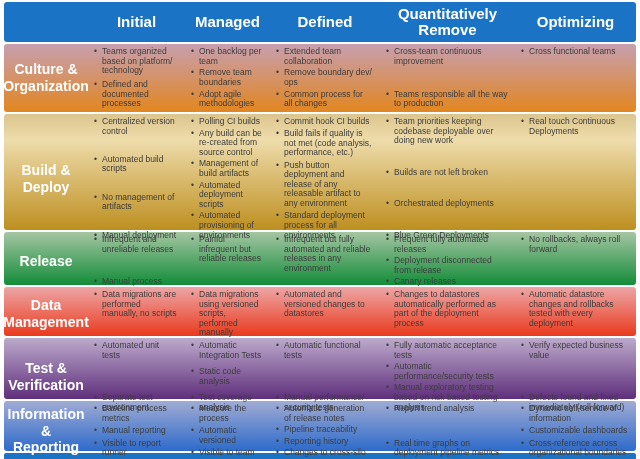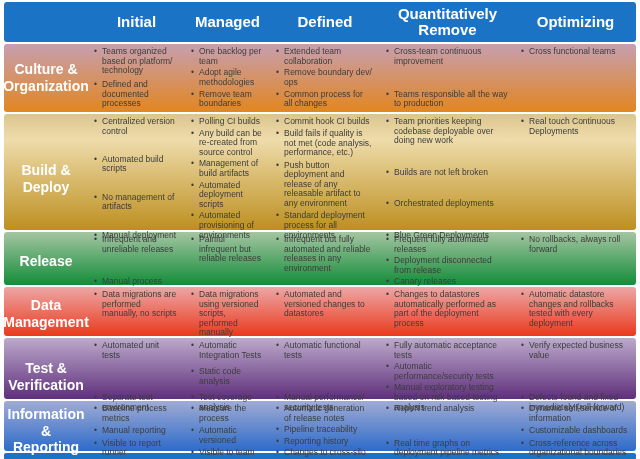--- a/index.html
+++ b/index.html
@@ -33,22 +33,22 @@
     </div>
   <div id="matrix-rows">
       <div class="grid6 row-band" style="height: 68px; background: linear-gradient(rgb(199, 159, 176) 0%, rgb(226, 134, 31) 100%);">
         <div class="rlabel">Culture &amp; Organization</div>
         <div class="cell">
           <div class="item">Teams organized based on platform/ technology</div>
           <div class="item">Defined and documented processes</div>
         </div>
         <div class="cell">
           <div class="item">One backlog per team</div>
+          <div class="item">Remove team boundaries</div>
           <div class="item">Adopt agile methodologies</div>
-          <div class="item">Remove team boundaries</div>
         </div>
         <div class="cell">
           <div class="item">Extended team collaboration</div>
           <div class="item">Remove boundary dev/ ops</div>
           <div class="item">Common process for all changes</div>
         </div>
         <div class="cell">
           <div class="item">Cross-team continuous improvement</div>
           <div class="item">Teams responsible all the way to production</div>
         </div>

